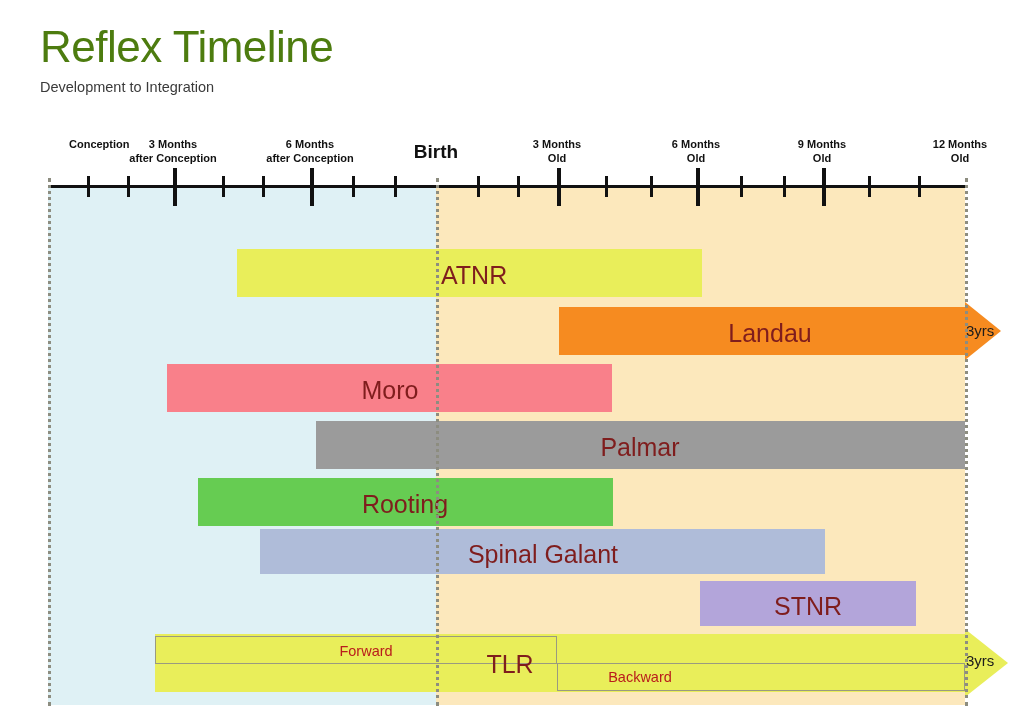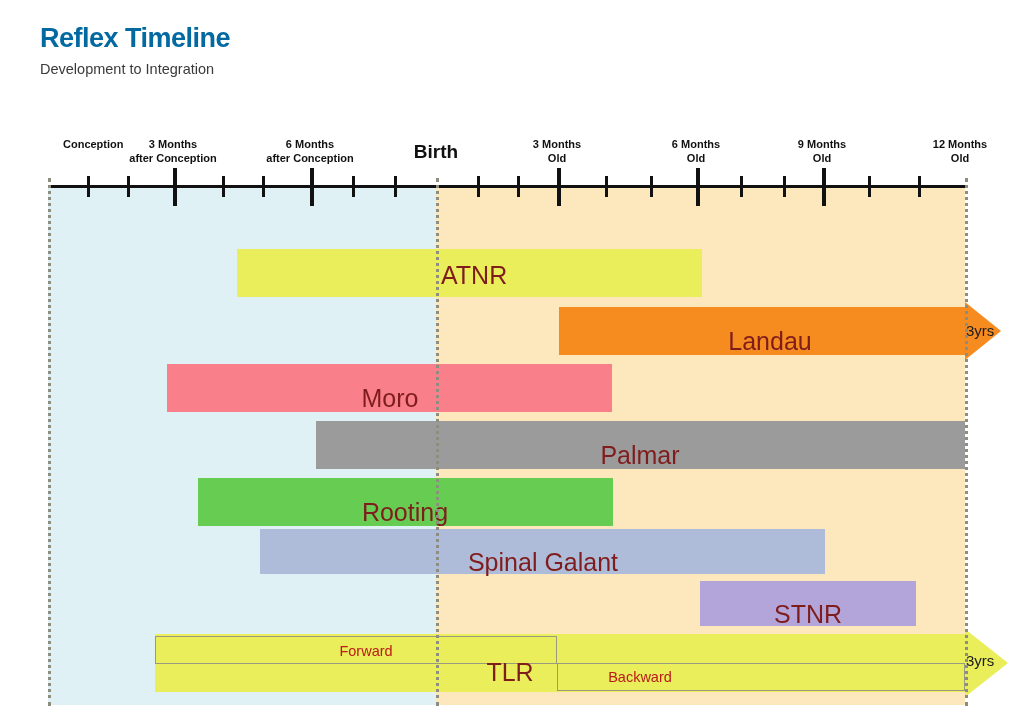--- a/index.html
+++ b/index.html
@@ -15,23 +15,23 @@
     overflow: hidden;
   }
 
   
   #header {
     position: absolute;
     left: 40px;
     top: 24px;
   }
   #chart-title {
-    font-size: 27px;
-    font-weight: bold;
-    color: #0369a1;
+    font-size: 44px;
+    font-weight: normal;
+    color: #4d7c0f;
     letter-spacing: -0.5px;
     line-height: 1.05;
     white-space: nowrap;
   }
   #chart-subtitle {
     font-size: 14.5px;
     color: #3a3a3a;
     margin-top: 9px;
     white-space: nowrap;
   }
@@ -111,21 +111,21 @@
     align-items: center;
     box-sizing: border-box;
   }
   .bar-label {
     position: absolute;
     font-size: 25px;
     color: #7f1d1d;
     white-space: nowrap;
     font-family: "Liberation Sans", sans-serif;
   }
-  .bar-label.centered { transform: translateX(-50%); margin-top: 8px; }
+  .bar-label.centered { transform: translateX(-50%); }
 
   
   .arrow-head {
     position: absolute;
     width: 0;
     height: 0;
   }
 
   .sub-band {
     position: absolute;
@@ -176,21 +176,21 @@
   <div class="tick minor" style="left:783px"></div>
   <div class="tick minor" style="left:868px"></div>
   <div class="tick minor" style="left:918px"></div>
 
   <div class="tick major" style="left:173px"></div>
   <div class="tick major" style="left:310px"></div>
   <div class="tick major" style="left:557px"></div>
   <div class="tick major" style="left:696px"></div>
   <div class="tick major" style="left:822px"></div>
 
-  <div class="axis-label" style="left:63px; top:138px; transform:none;">
+  <div class="axis-label" style="left:69px; top:138px; transform:none;">
     <div>Conception</div>
   </div>
 
   <div class="axis-label" style="left:173px; top:138px;">
     <div>3 Months</div>
     <div>after Conception</div>
   </div>
 
   <div class="axis-label" style="left:310px; top:138px;">
     <div>6 Months</div>

